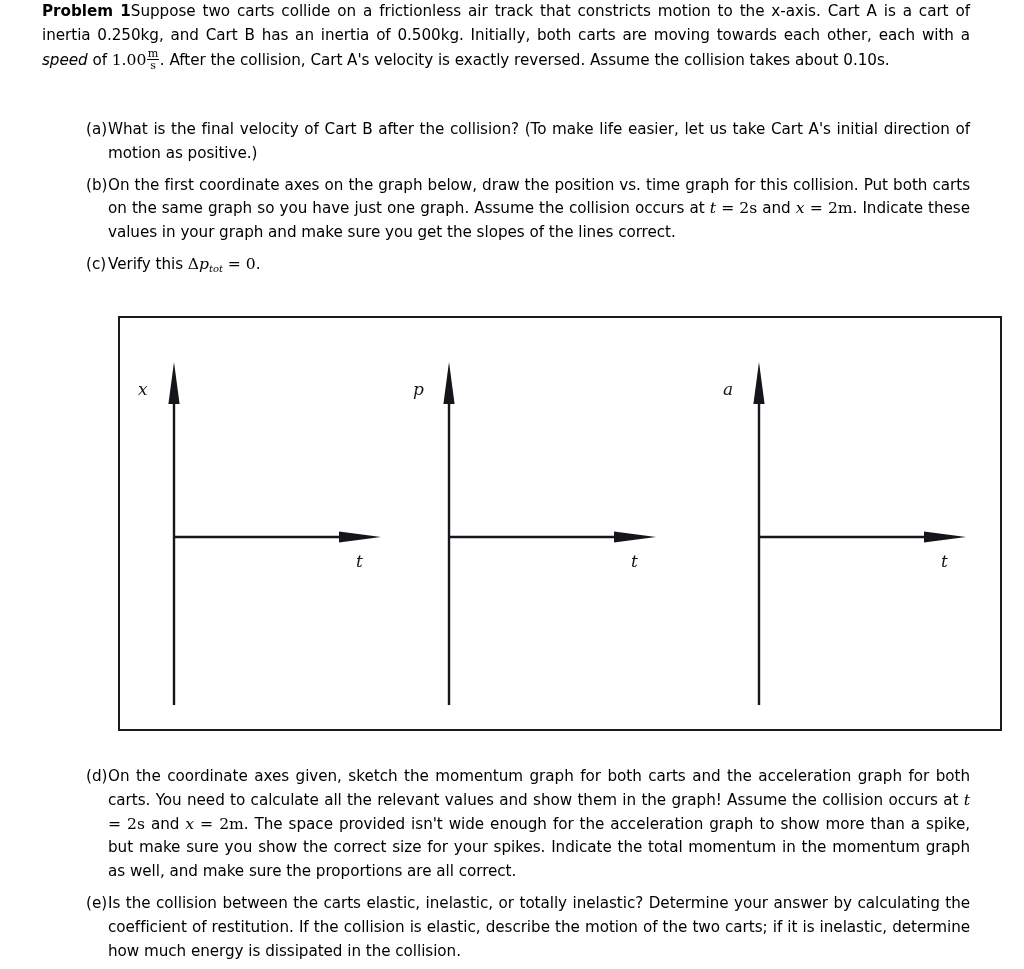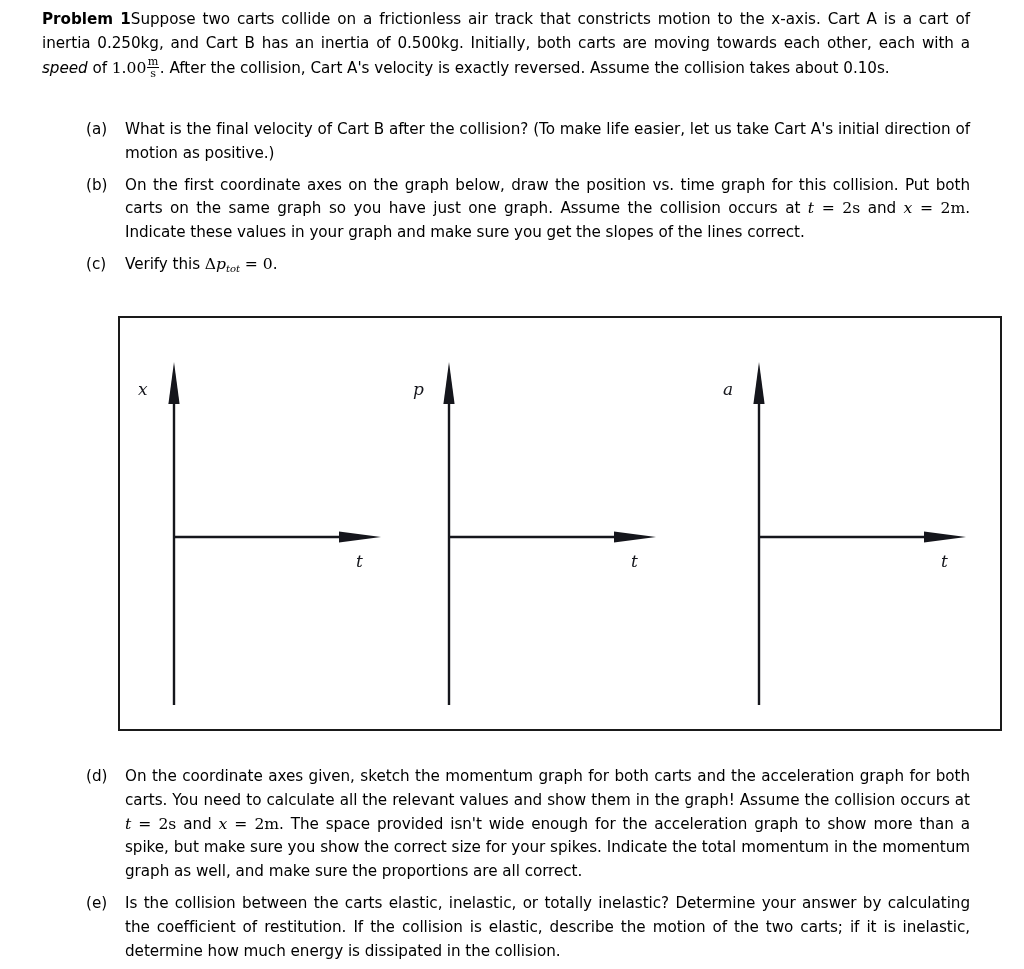--- a/index.html
+++ b/index.html
@@ -19,21 +19,21 @@
     position: absolute;
     left: 0; top: 0;
     width: 1024px;
     height: 969px;
   }
 
   
   .prob-intro {
     position: absolute;
     left: 42px;
-    top: 8px;
+    top: 0;
     width: 928px;
     font-size: 15.2px;
     line-height: 23.8px;
     text-align: justify;
     text-justify: inter-word;
     letter-spacing: -0.05px;
   }
   .prob-label {
     font-weight: bold;
   }
@@ -61,21 +61,21 @@
   }
   .item:last-child { margin-bottom: 0; }
   .item > .tag {
     position: absolute;
     left: 44px;
     top: 0;
     width: 24px;
     text-align: left;
     font-size: 15.2px;
   }
-  .item .body { display: block; margin-left: 17px; }
+  .item .body { display: block; }
 
   
   .m {
     font-family: "DejaVu Serif", "Liberation Serif", serif;
     font-style: italic;
     font-size: 15.6px;
   }
   .mr {
     font-family: "DejaVu Serif", "Liberation Serif", serif;
     font-style: normal;

